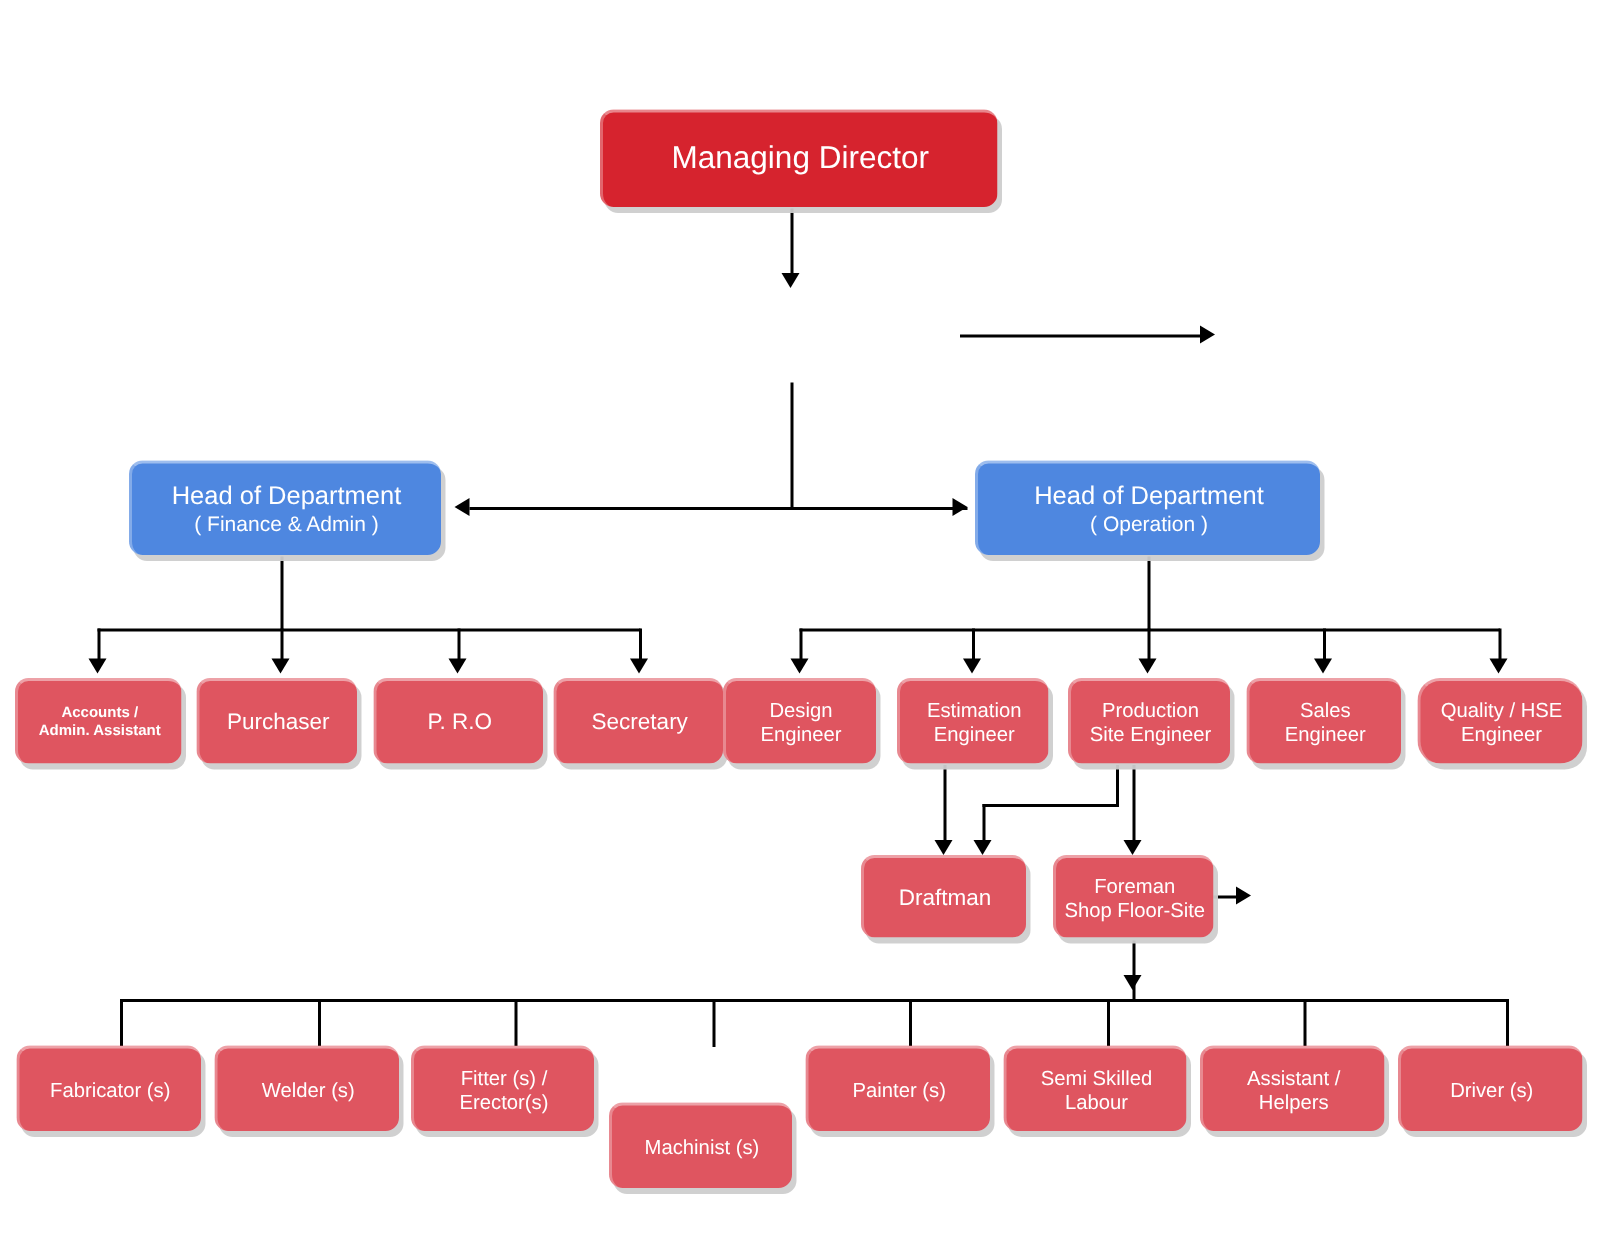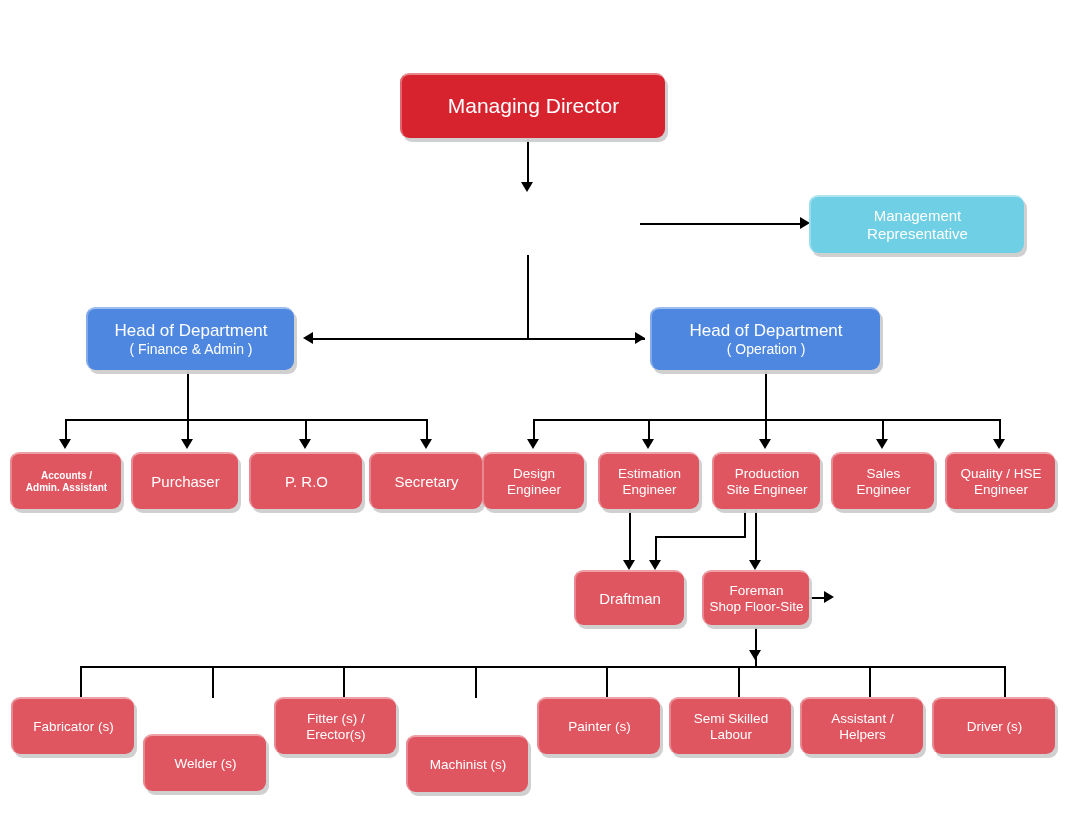--- a/index.html
+++ b/index.html
@@ -158,26 +158,20 @@
   <div class="conn v" style="left:606px; top:666px; height:32px;"></div>
   <div class="conn v" style="left:738px; top:666px; height:32px;"></div>
   <div class="conn v" style="left:869px; top:666px; height:32px;"></div>
   <div class="conn v" style="left:1004px; top:666px; height:32px;"></div>
 
   <div class="node n-red-strong sz-xl" style="left:400px; top:73px; width:265px; height:65px;">
     <span class="label">Managing Director</span>
   </div>
 
 
-  <div class="node n-cyan sz-md" style="left:809px; top:195px; width:215px; height:58px;">
-    <div>
-      <span class="label">Management</span>
-      <span class="sub">Representative</span>
-    </div>
-  </div>
 
   <div class="node n-blue hod" style="left:86px; top:307px; width:208px; height:63px;">
     <div>
       <span class="label">Head of Department</span>
       <span class="sub">( Finance &amp; Admin )</span>
     </div>
   </div>
 
   <div class="node n-blue hod" style="left:650px; top:307px; width:230px; height:63px;">
     <div>
@@ -228,21 +222,21 @@
           <span class="label">Production</span>
           <span class="sub">Site Engineer</span>
         </div>
       </div>
       <div class="node n-red-soft sz-sm" style="left: 831px; top: 452px; width: 103px; height: 57px;">
         <div>
           <span class="label">Sales</span>
           <span class="sub">Engineer</span>
         </div>
       </div>
-      <div class="node n-red-soft sz-sm" style="left: 945px; top: 452px; width: 110px; height: 57px;">
+      <div class="node n-red-soft sz-sm" style="left: 945px; top: 452px; width: 110px; height: 57px; border-radius: 15px;">
         <div>
           <span class="label">Quality / HSE</span>
           <span class="sub">Engineer</span>
         </div>
       </div>
     </div>
 
   <div class="node n-red-soft sz-md" style="left:574px; top:570px; width:110px; height:55px;">
     <span class="label">Draftman</span>
   </div>
@@ -254,21 +248,21 @@
     </div>
   </div>
 
 
   <div id="workforce-row">
       <div class="node n-red-soft sz-sm" style="left: 11px; top: 697px; width: 123px; height: 57px;">
         <div>
           <span class="label">Fabricator (s)</span>
         </div>
       </div>
-      <div class="node n-red-soft sz-sm" style="left: 143px; top: 734px; width: 123px; height: 57px;">
+      <div class="node n-red-soft sz-sm" style="left: 143px; top: 697px; width: 123px; height: 57px;">
         <div>
           <span class="label">Welder (s)</span>
         </div>
       </div>
       <div class="node n-red-soft sz-sm" style="left: 274px; top: 697px; width: 122px; height: 57px;">
         <div>
           <span class="label">Fitter (s) /</span>
           <span class="sub">Erector(s)</span>
         </div>
       </div>

